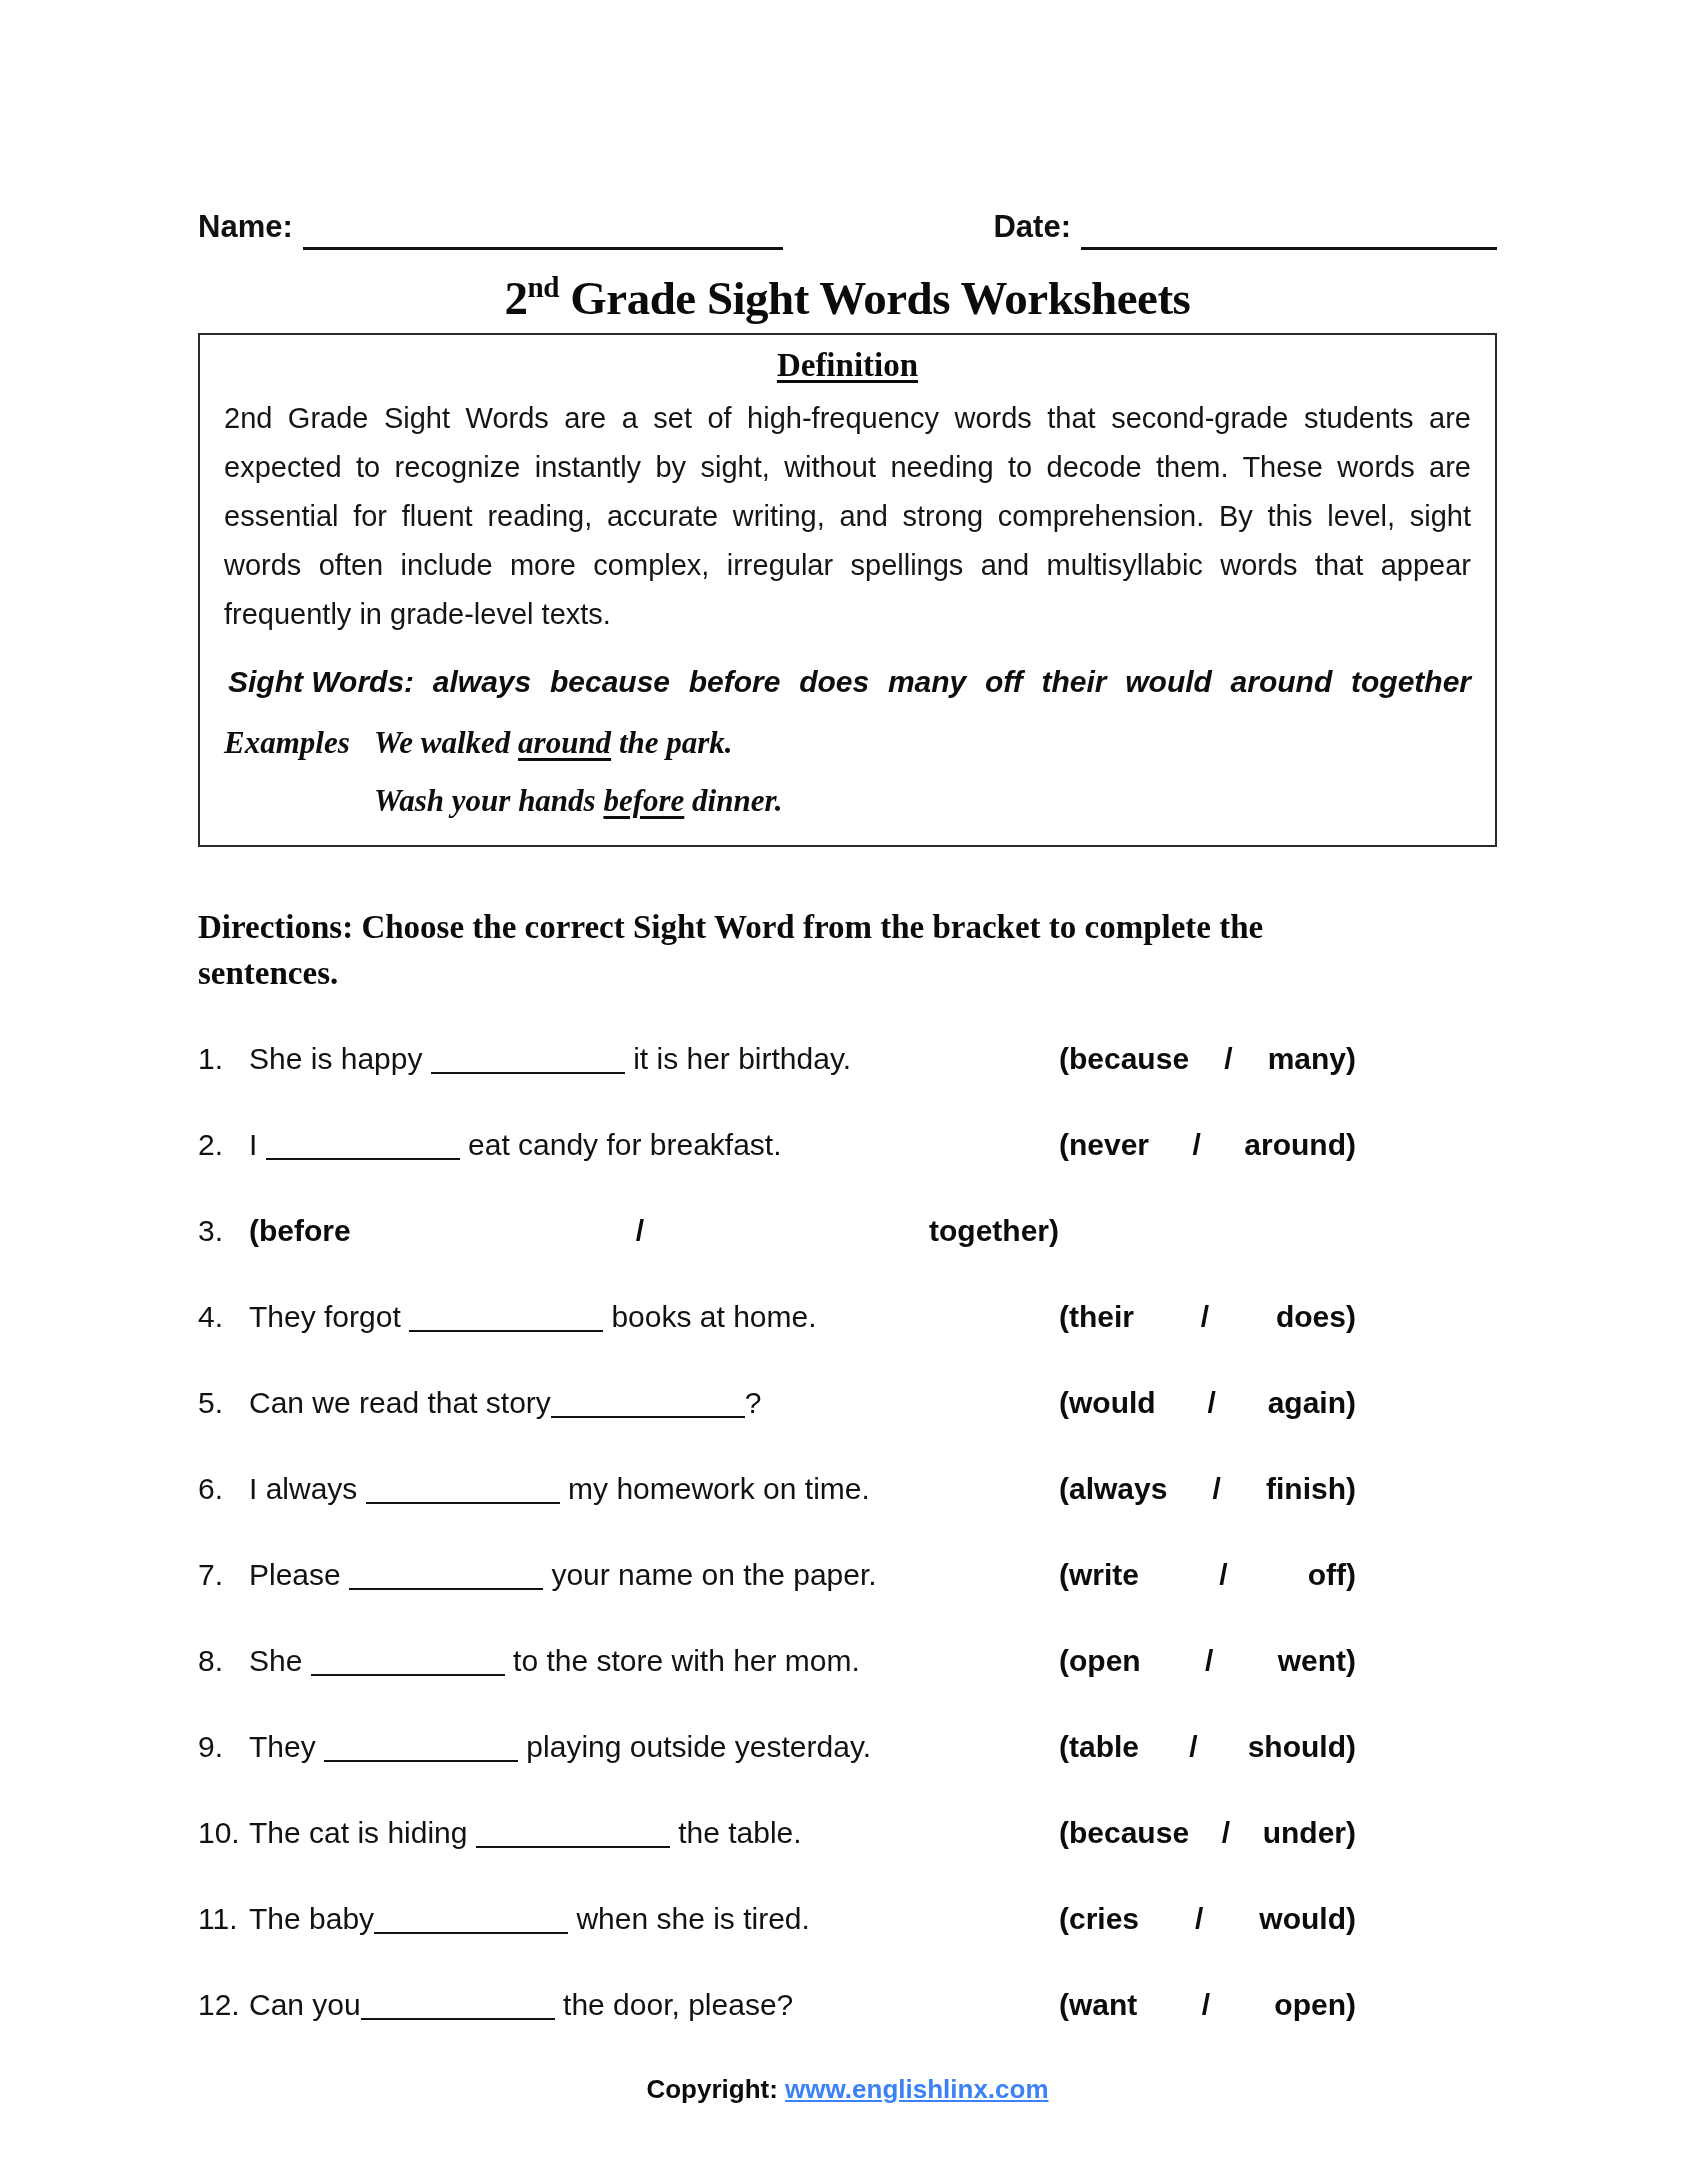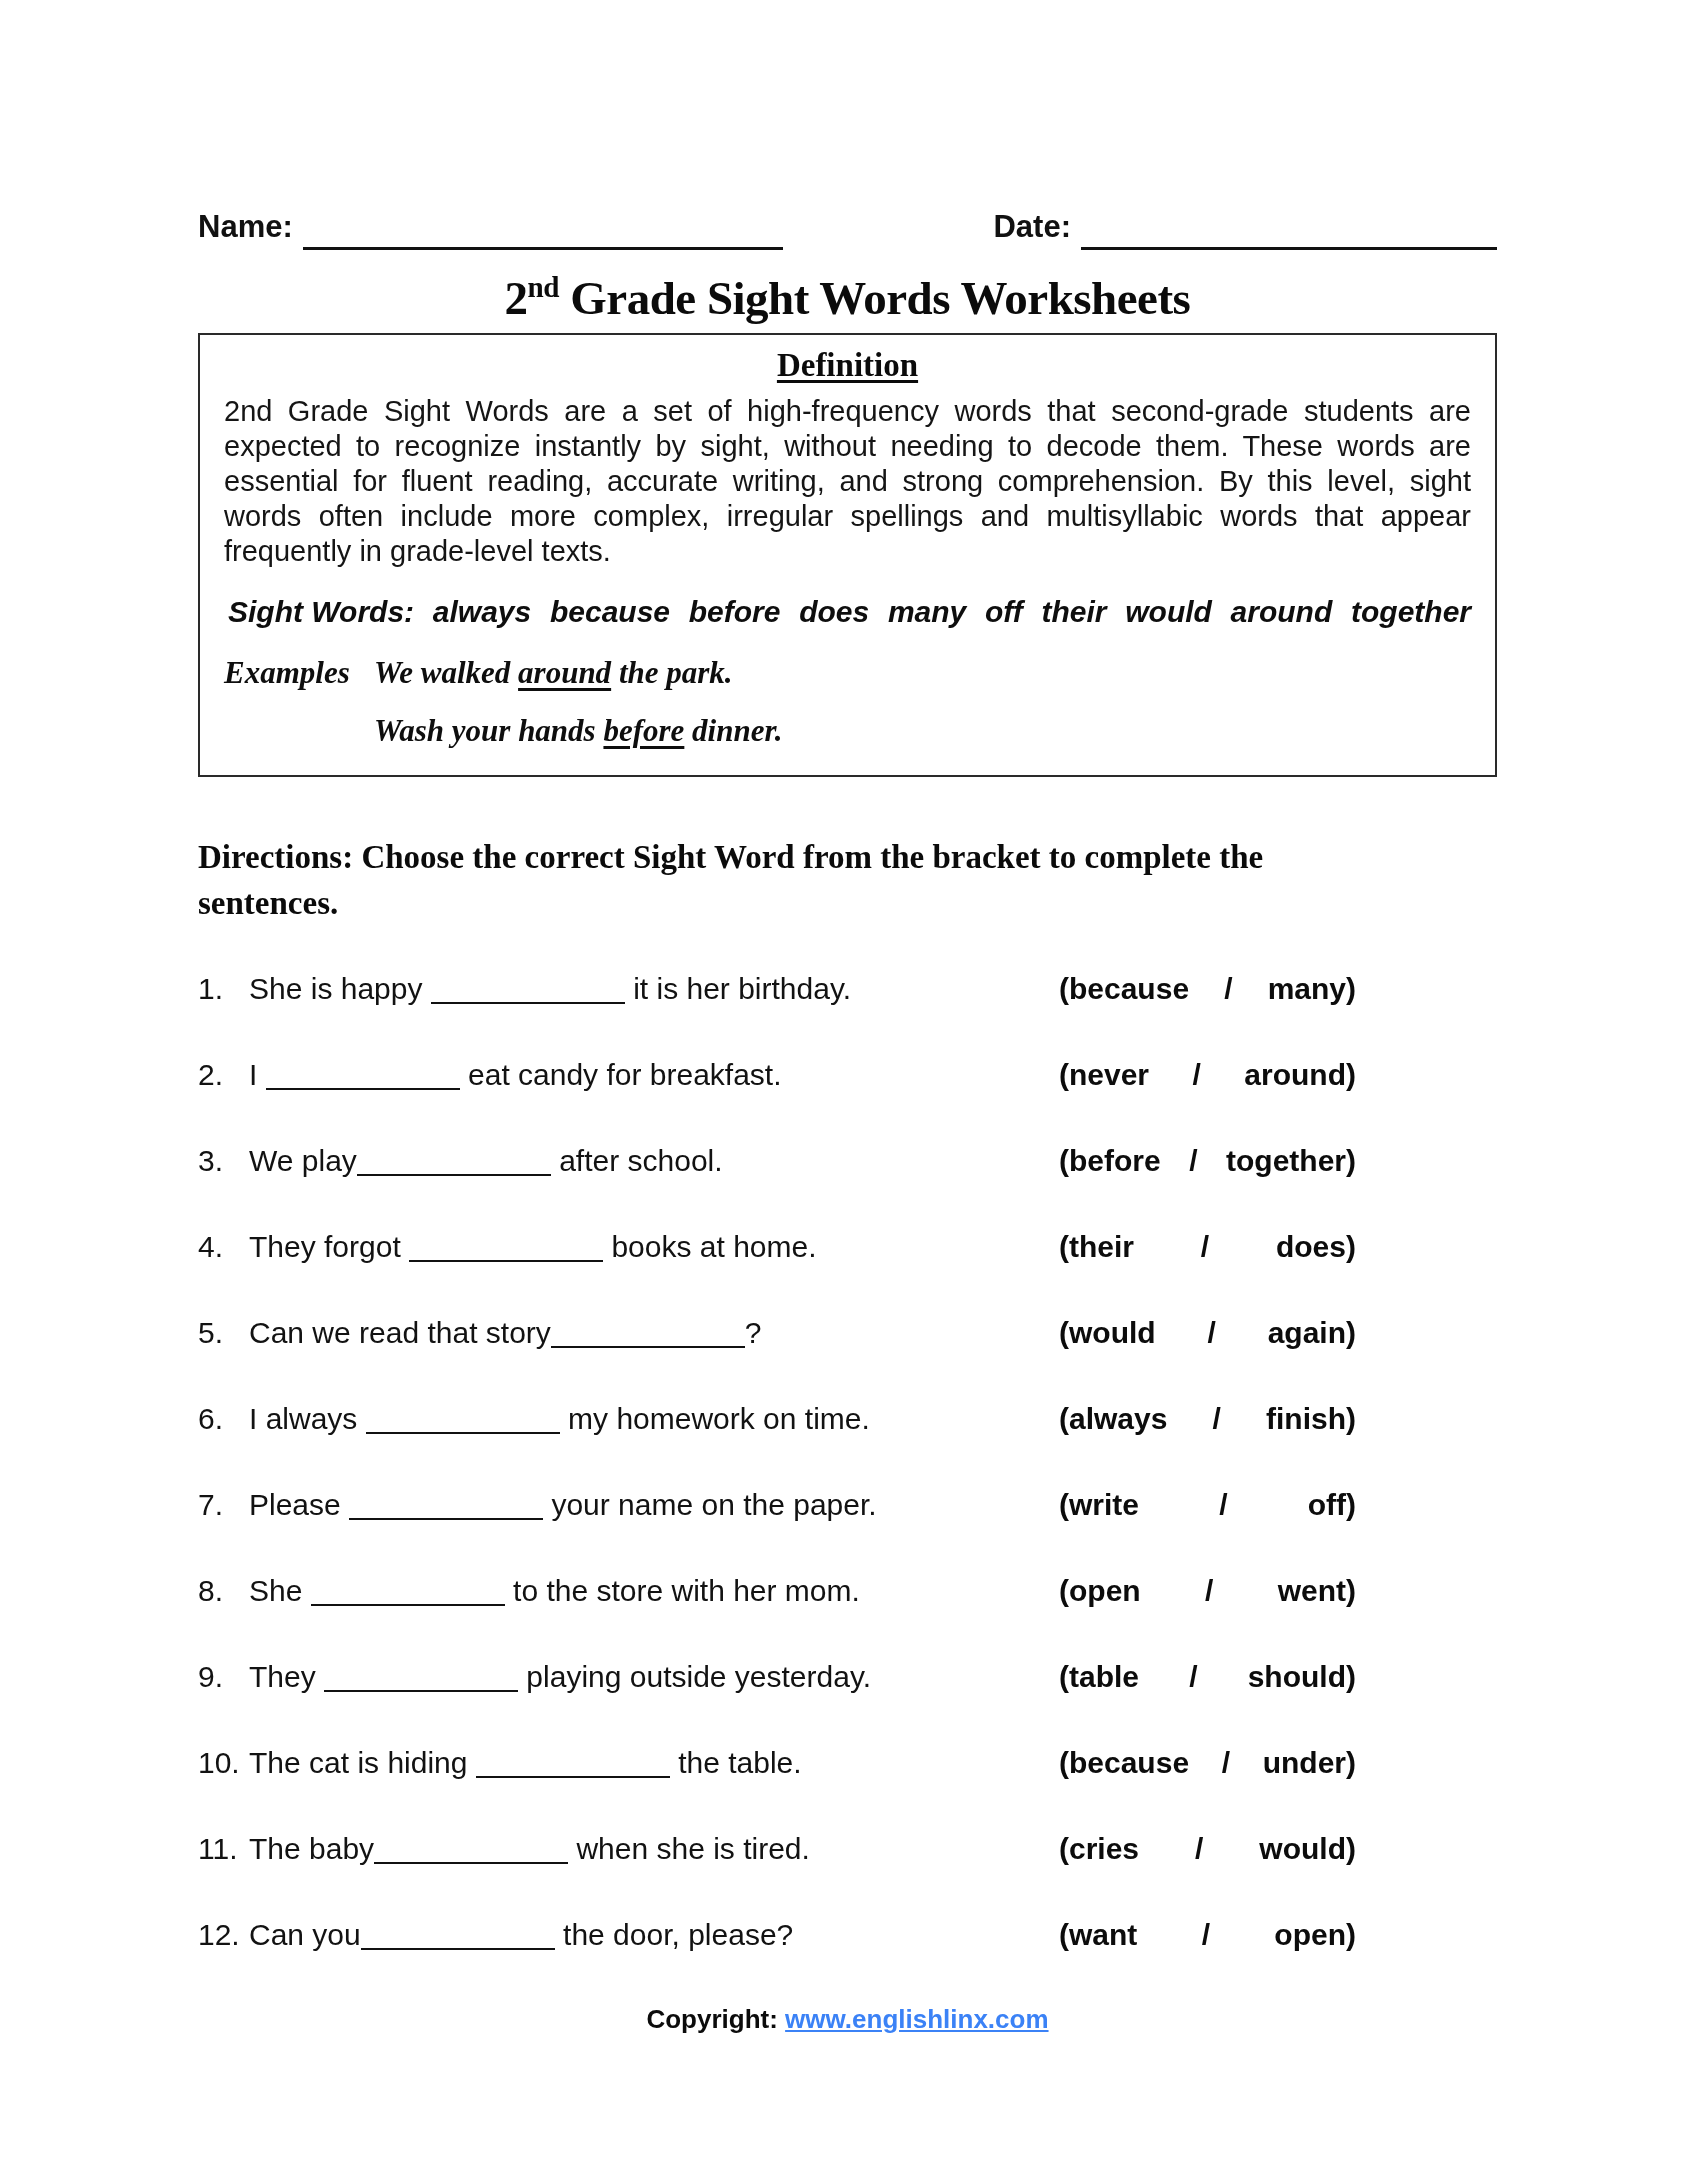--- a/index.html
+++ b/index.html
@@ -58,21 +58,21 @@
     font-family: "Liberation Serif", serif;
     font-weight: bold;
     font-size: 33px;
     text-decoration: underline;
     text-underline-offset: 4px;
     color: #0b0b0b;
   }
   .def-body {
     margin-top: 10px;
     font-size: 29px;
-    line-height: 35px;
+    line-height: 49px;
     text-align: justify;
     color: #151515;
   }
   .sight-words-row {
     margin-top: 26px;
     display: flex;
     justify-content: space-between;
     align-items: baseline;
     font-weight: bold;
     font-style: italic;
@@ -216,21 +216,20 @@
       <span class="sentence"><span>I </span><span class="answer-blank"></span><span> eat candy for breakfast.</span></span>
       <span class="options">
         <span>(never</span>
         <span>/</span>
         <span>around)</span>
       </span>
     </div>
 
     <div class="item">
       <span class="num">3.</span>
-      <span class="sentence"><span>We play</span><span class="answer-blank"></span><span> after school.</span></span>
       <span class="options">
         <span>(before</span>
         <span>/</span>
         <span>together)</span>
       </span>
     </div>
 
     <div class="item">
       <span class="num">4.</span>
       <span class="sentence"><span>They forgot </span><span class="answer-blank"></span><span> books at home.</span></span>

